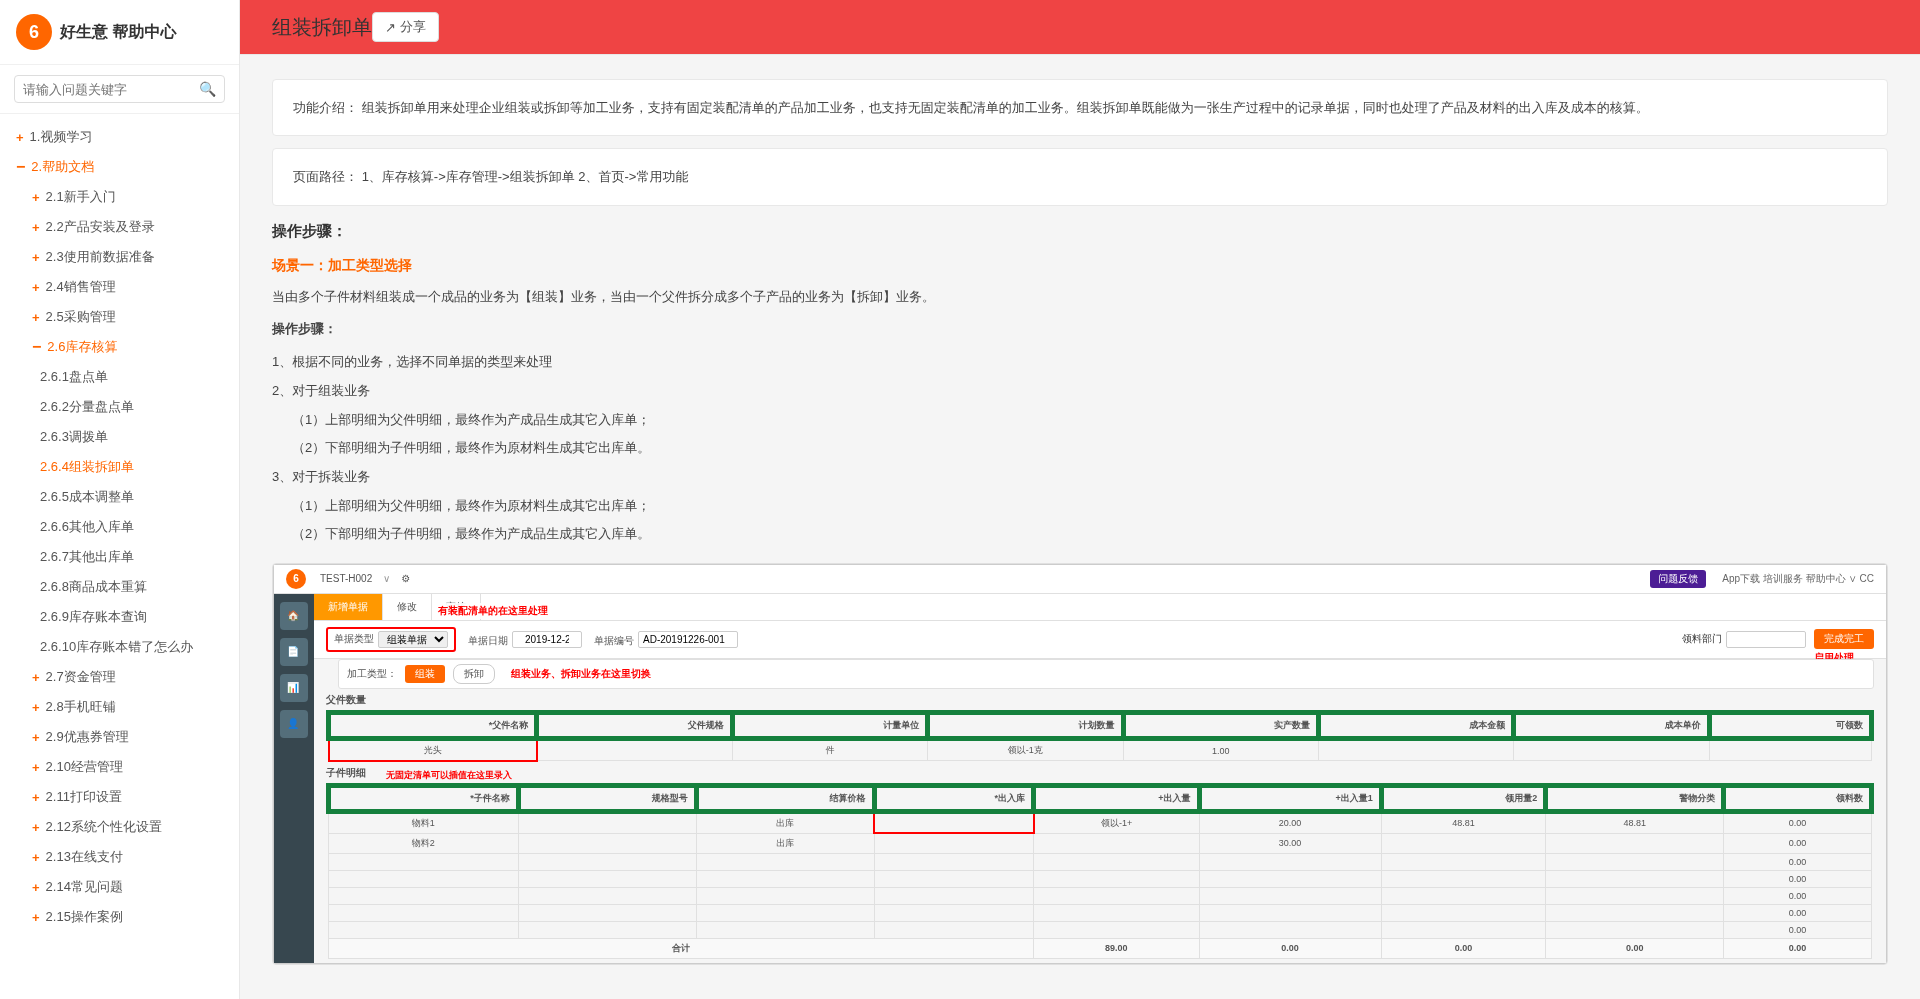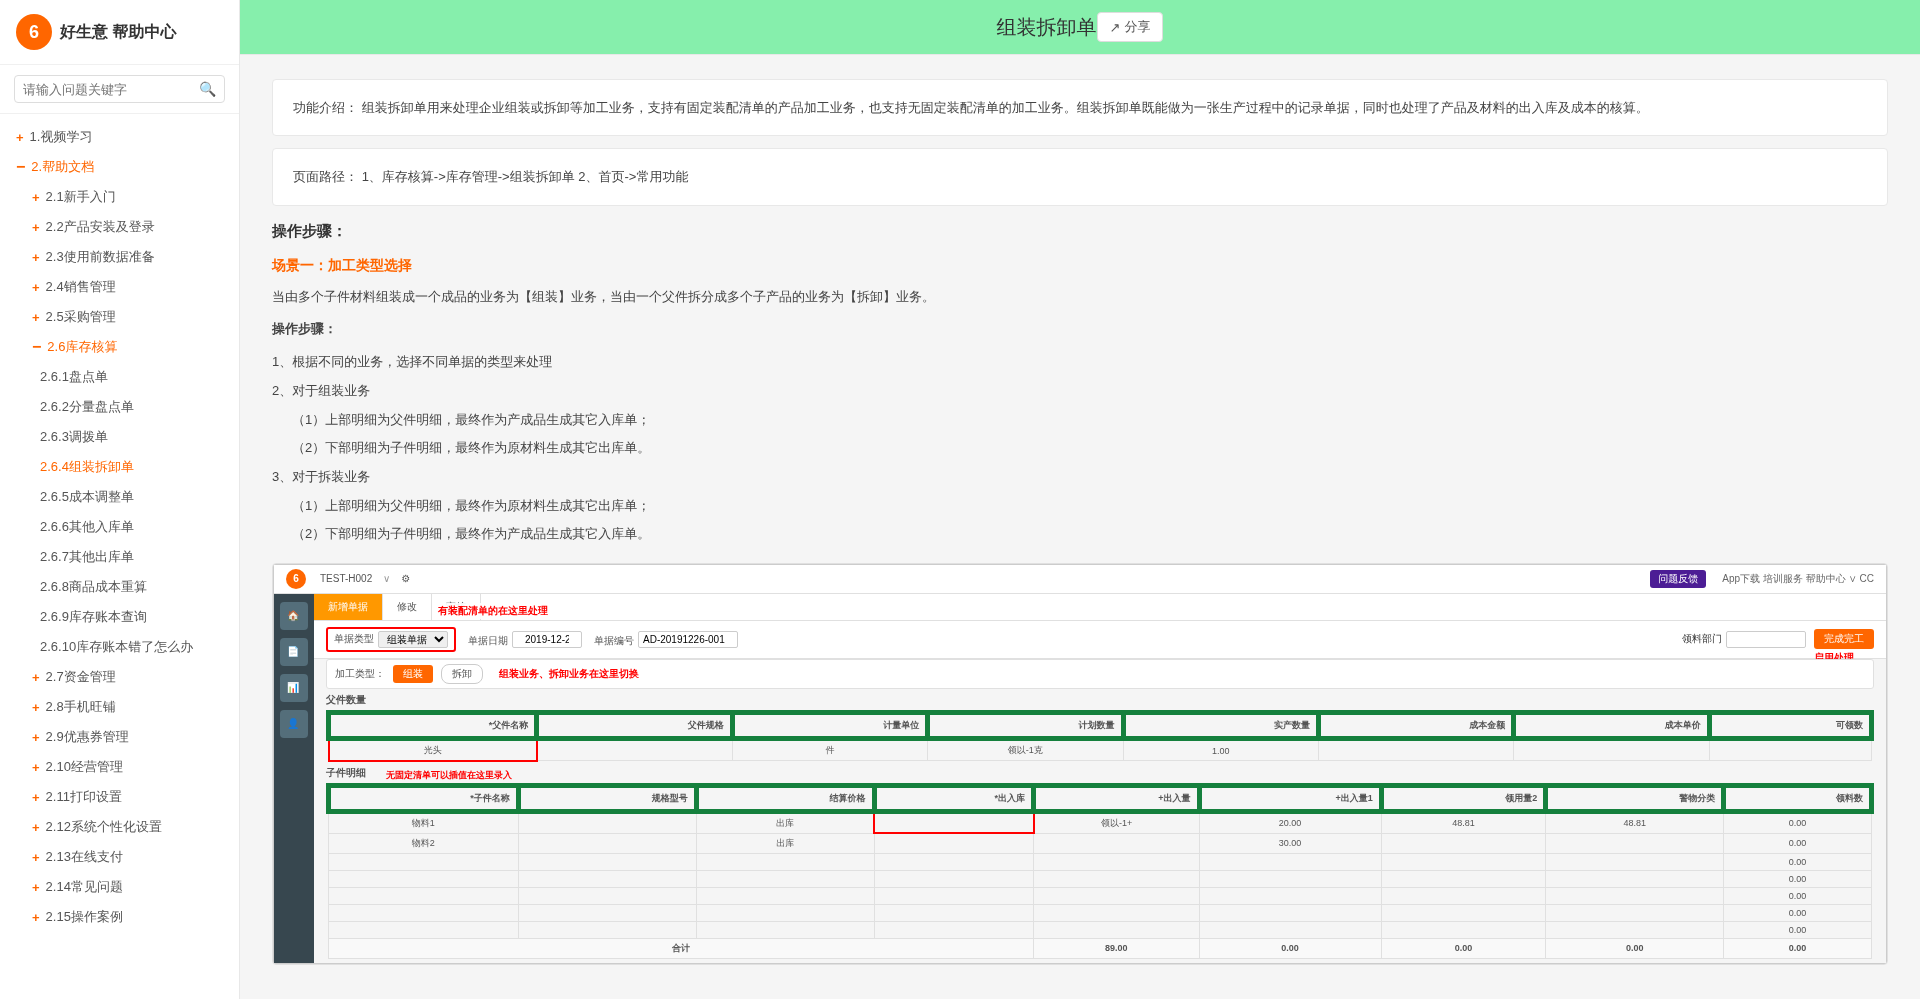--- a/index.html
+++ b/index.html
@@ -68,24 +68,24 @@
 
     
     #main {
       flex: 1;
       display: flex;
       flex-direction: column;
       overflow: hidden;
       background: #f5f5f5;
     }
     #topbar {
-      background: #86efac;
+      background: #ef4444;
       border-bottom: 1px solid #e8e8e8;
       padding: 12px 32px;
-      display: flex; align-items: center; justify-content: center;
+      display: flex; align-items: center; justify-content: flex-start;
     }
     #page-title-text { font-size: 20px; font-weight: 500; color: #333; }
     #share-btn {
       display: flex; align-items: center; gap: 4px;
       border: 1px solid #ddd; border-radius: 4px;
       padding: 5px 12px; font-size: 13px; color: #555;
       cursor: pointer; background: #fff;
     }
 
     #content-area {
@@ -396,21 +396,21 @@
                 <div style="display:flex; align-items:center; gap:4px;">
                   <span style="font-size:10px;">领料部门</span>
                   <input type="text" style="width: 80px; font-size: 10px; border: 1px solid rgb(204, 204, 204); border-radius: 2px; padding: 2px 4px;">
                 </div>
                 <button style="background:#f60; color:#fff; border:none; border-radius:3px; padding:3px 10px; font-size:10px; cursor:pointer;">完成完工</button>
                 <span style="position:absolute; bottom:-16px; right:20px; color:red; font-size:10px; font-weight:bold;">启用处理</span>
               </div>
             </div>
 
             <div style="position:relative; margin: 0 12px 4px;">
-              <div style="display:flex; gap:8px; background:#fff; border:1px solid #e0e0e0; padding:4px 8px; align-items:center; border-radius:3px;">
+              <div style="display:flex; gap:8px; background:#fff; border:1px solid #e0e0e0; padding:4px 8px; align-items:center; border-radius:3px;margin-left:12px;">
                 <span style="font-size:10px; color:#555;">加工类型：</span>
                 <button style="background:#f60; color:#fff; border:none; border-radius:3px; padding:2px 10px; font-size:10px; cursor:pointer;">组装</button>
                 <button style="background:#fff; color:#555; border:1px solid #ccc; border-radius:8px; padding:2px 10px; font-size:10px; cursor:pointer;">拆卸</button>
                 <span style="font-size:10px; color:#f00; font-weight:bold; margin-left:8px;">组装业务、拆卸业务在这里切换</span>
               </div>
             </div>
 
             <div style="margin: 0 12px 4px;">
               <div style="font-size:10px; color:#555; margin-bottom:3px; font-weight:bold;">父件数量</div>
               <table class="app-table" style="font-size:9px;">

